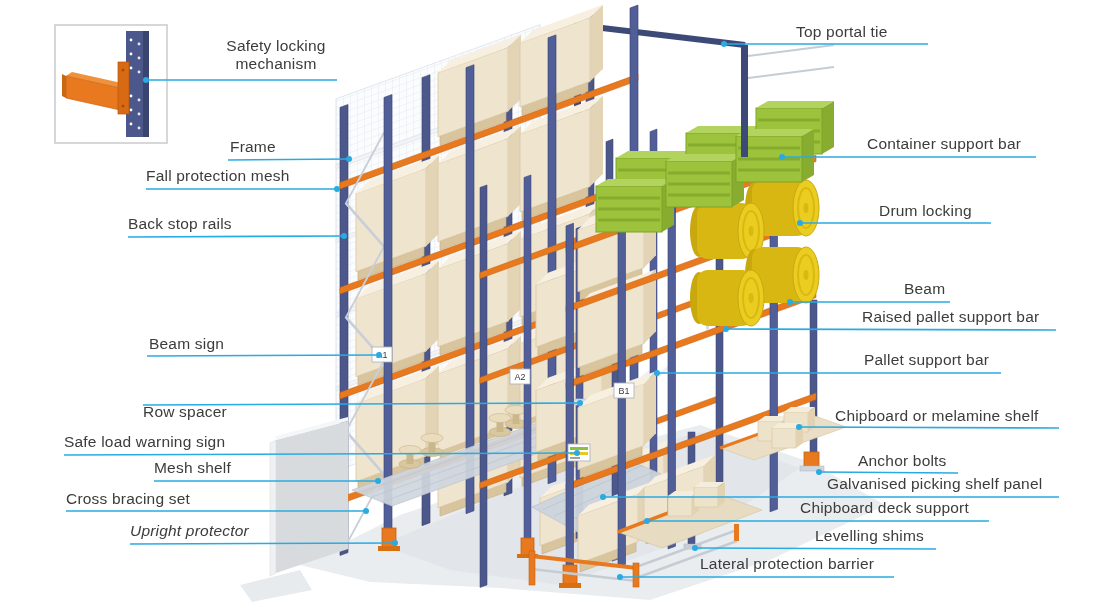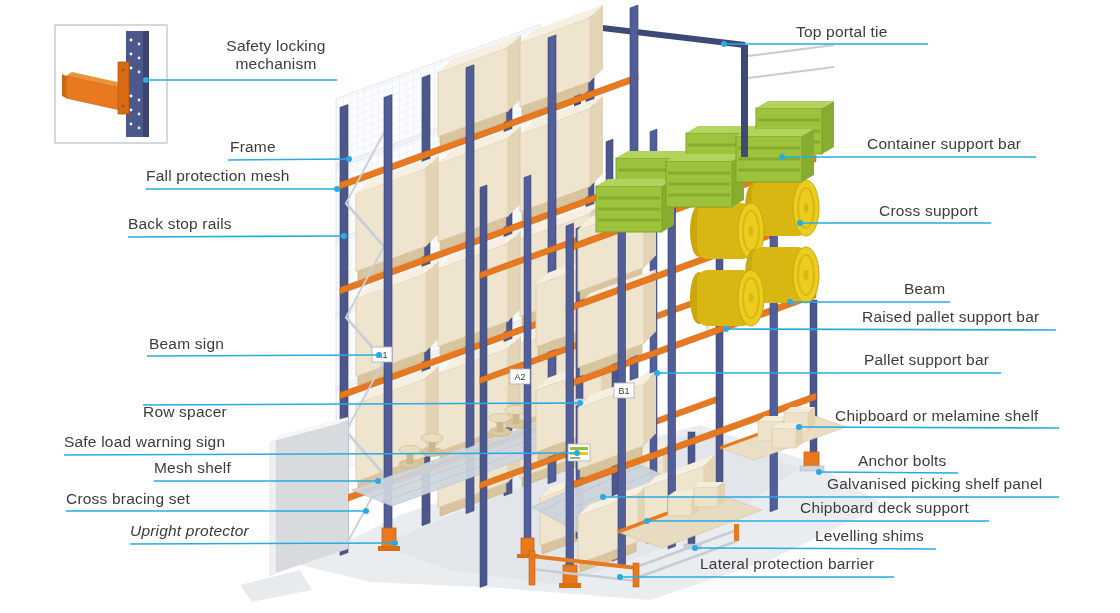--- a/index.html
+++ b/index.html
@@ -421,21 +421,21 @@
 <div class="lbl" style="left:146px;top:167px;">Fall protection mesh</div>
 <div class="lbl" style="left:128px;top:215px;">Back stop rails</div>
 <div class="lbl" style="left:149px;top:335px;">Beam sign</div>
 <div class="lbl" style="left:143px;top:383px;margin-top:20px;">Row spacer</div>
 <div class="lbl" style="left:64px;top:433px;">Safe load warning sign</div>
 <div class="lbl" style="left:154px;top:459px;">Mesh shelf</div>
 <div class="lbl" style="left:66px;top:490px;text-align:right;">Cross bracing set</div>
 <div class="lbl" style="left:130px;top:522px;font-style:italic;">Upright protector</div>
 <div class="lbl" style="left:796px;top:23px;">Top portal tie</div>
 <div class="lbl" style="left:819px;top:135px;margin-left:48px;">Container support bar</div>
-<div class="lbl" style="left:879px;top:202px;">Cross support</div>
+<div class="lbl" style="left:879px;top:202px;">Drum locking</div>
 <div class="lbl" style="left:904px;top:280px;">Beam</div>
 <div class="lbl" style="left:862px;top:308px;">Raised pallet support bar</div>
 <div class="lbl" style="left:864px;top:351px;">Pallet support bar</div>
 <div class="lbl" style="left:835px;top:407px;">Chipboard or melamine shelf</div>
 <div class="lbl" style="left:858px;top:452px;">Anchor bolts</div>
 <div class="lbl" style="left:800px;top:499px;">Chipboard deck support</div>
 <div class="lbl" style="left:827px;top:475px;">Galvanised picking shelf panel</div>
 <div class="lbl" style="left:815px;top:527px;">Levelling shims</div>
 <div class="lbl" style="left:700px;top:555px;text-align:right;">Lateral protection barrier</div>
 

